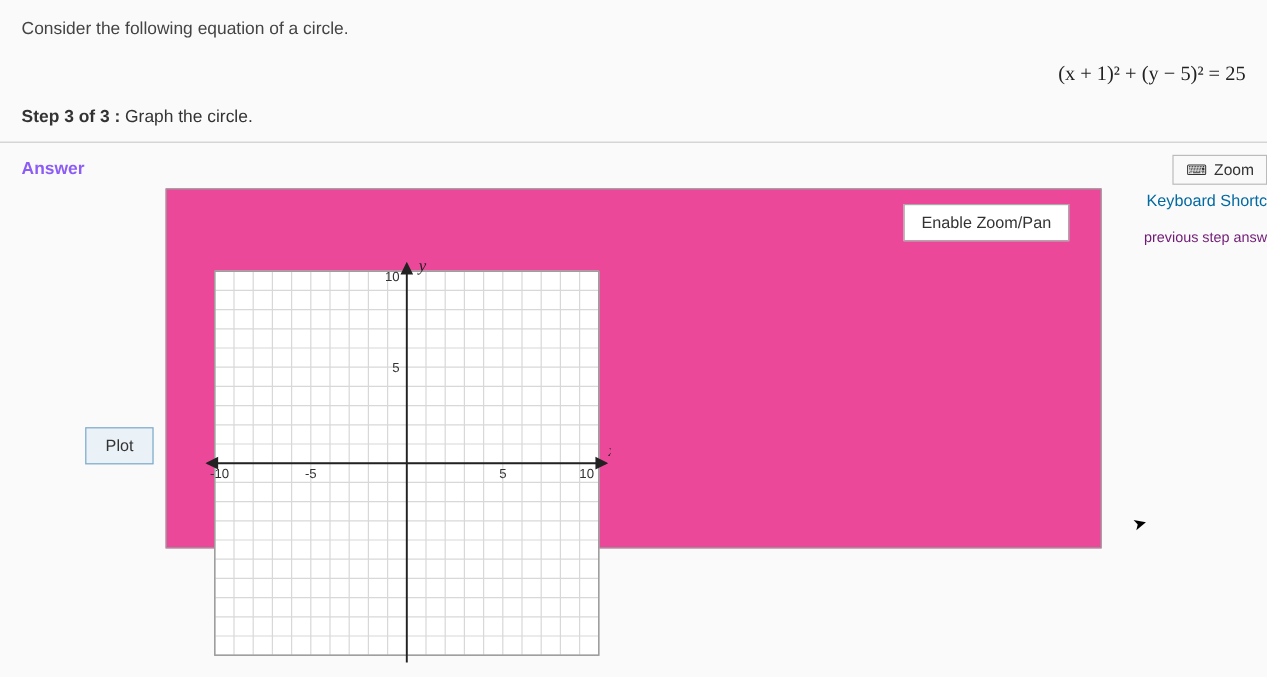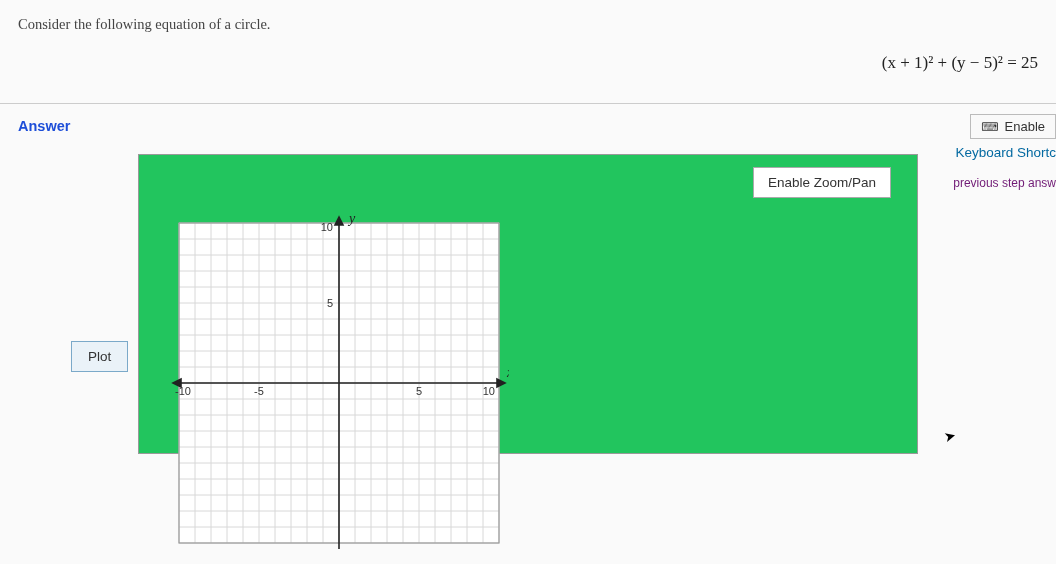--- a/index.html
+++ b/index.html
@@ -14,62 +14,61 @@
       position: relative;
     }
     .question-section {
       padding: 16px 18px 12px;
       border-bottom: 1px solid #ccc;
     }
     .prompt-text {
       color: #444;
       font-size: 14.5px;
       margin-bottom: 20px;
-      font-family: Liberation Serif, serif;
     }
     .equation {
       text-align: right;
       font-family: "Times New Roman", serif;
       font-size: 17px;
       color: #222;
       margin-bottom: 18px;
     }
     .step-line {
       font-size: 14.5px;
       color: #333;
     }
     .step-line .strong { font-weight: 600; }
     .answer-section { padding: 14px 18px 0; position: relative; }
-    .answer-header { font-weight: 600; font-size: 14.5px; color: #1d4ed8; margin-bottom: 20px; }
+    .answer-header { font-weight: 600; font-size: 14.5px; color: #8b5cf6; margin-bottom: 8px; }
     .right-controls {
       position: absolute; right: 0; top: 10px; text-align: right;
     }
     .keypad-btn {
       display: inline-flex; align-items: center; gap: 6px;
       border: 1px solid #bbb; background: #f9f9f9;
       padding: 4px 10px; font-size: 13px; color: #333; cursor: pointer;
     }
     .keypad-btn .kicon { font-size: 12px; }
     .kb-shortcuts { color: #0369a1; font-size: 13.5px; margin-top: 6px; cursor: pointer; }
     .prev-step { color: #701a75; font-size: 12px; margin-top: 16px; cursor: pointer; }
     .instructions {
       font-size: 14.5px; color: #333; line-height: 1.35;
       margin-top: 20px; margin-bottom: 6px;
     }
     .graph-area {
       position: relative; margin: 0 auto; width: 780px; height: 300px;
-      border: 1px solid #999; background: #22c55e;
+      border: 1px solid #999; background: #ec4899;
     }
     .zoom-btn {
       position: absolute; top: 12px; right: 26px;
       border: 1px solid #aaa; background: #fff;
       padding: 7px 14px; font-size: 13.5px; color: #333; cursor: pointer;
     }
     .plot-btn {
-      position: absolute; left: -68px; top: 186px;
+      position: absolute; left: -68px; top: 198px;
       border: 1px solid #7ba9c9; background: #eaf2f8;
       padding: 7px 16px; font-size: 13.5px; color: #333; cursor: pointer;
     }
     .grid-container {
       position: absolute; left: 30px; top: 58px;
       width: 320px; height: 320px;
     }
     svg.grid { display: block; }
     .axis-label {
       font-family: "Times New Roman", serif; font-style: italic;
@@ -82,29 +81,33 @@
       position: absolute; right: 100px; top: 428px;
       font-size: 14px; color: #000; transform: rotate(-15deg);
     }
   </style>
 </head>
 <body>
 
 <div class="question-section">
   <div class="prompt-text">Consider the following equation of a circle.</div>
   <div class="equation">(x + 1)² + (y − 5)² = 25</div>
+  <div class="step-line">
+    <span class="strong">Step 3 of 3 :</span>
+    <span>Graph the circle.</span>
+  </div>
 </div>
 
 <div class="answer-section">
   <div class="answer-header">Answer</div>
 
   <div class="right-controls">
     <button class="keypad-btn">
       <span class="kicon">⌨</span>
-      <span>Enable</span>
+      <span>Zoom</span>
     </button>
     <div class="kb-shortcuts">Keyboard Shortc</div>
     <div class="prev-step">previous step answ</div>
   </div>
 
 
   <div class="graph-area">
     <button class="zoom-btn">Enable Zoom/Pan</button>
     <button class="plot-btn">Plot</button>
 

